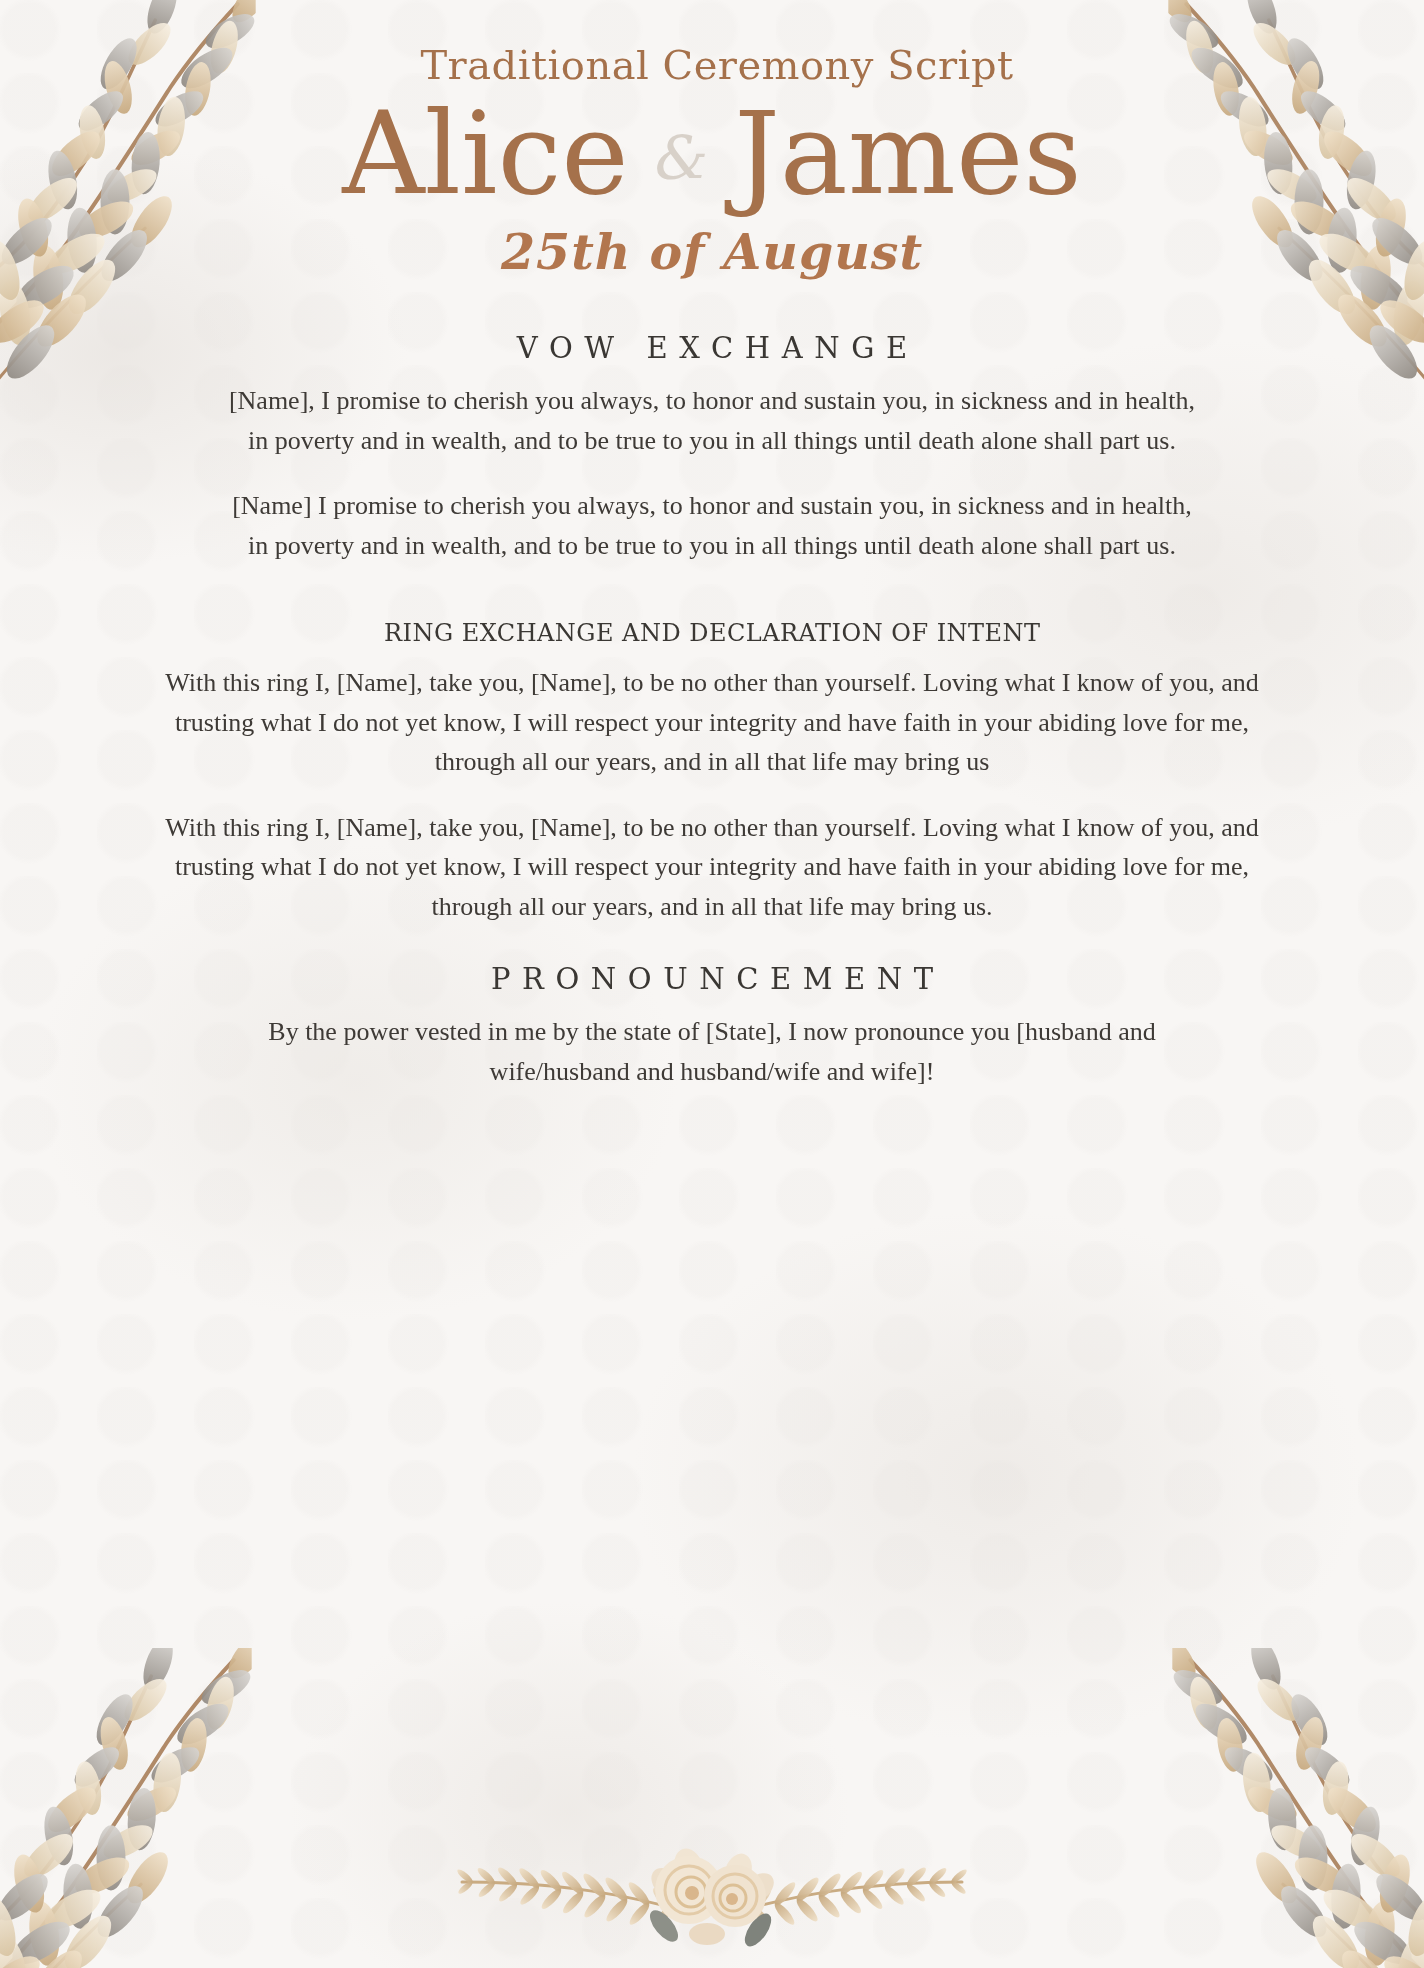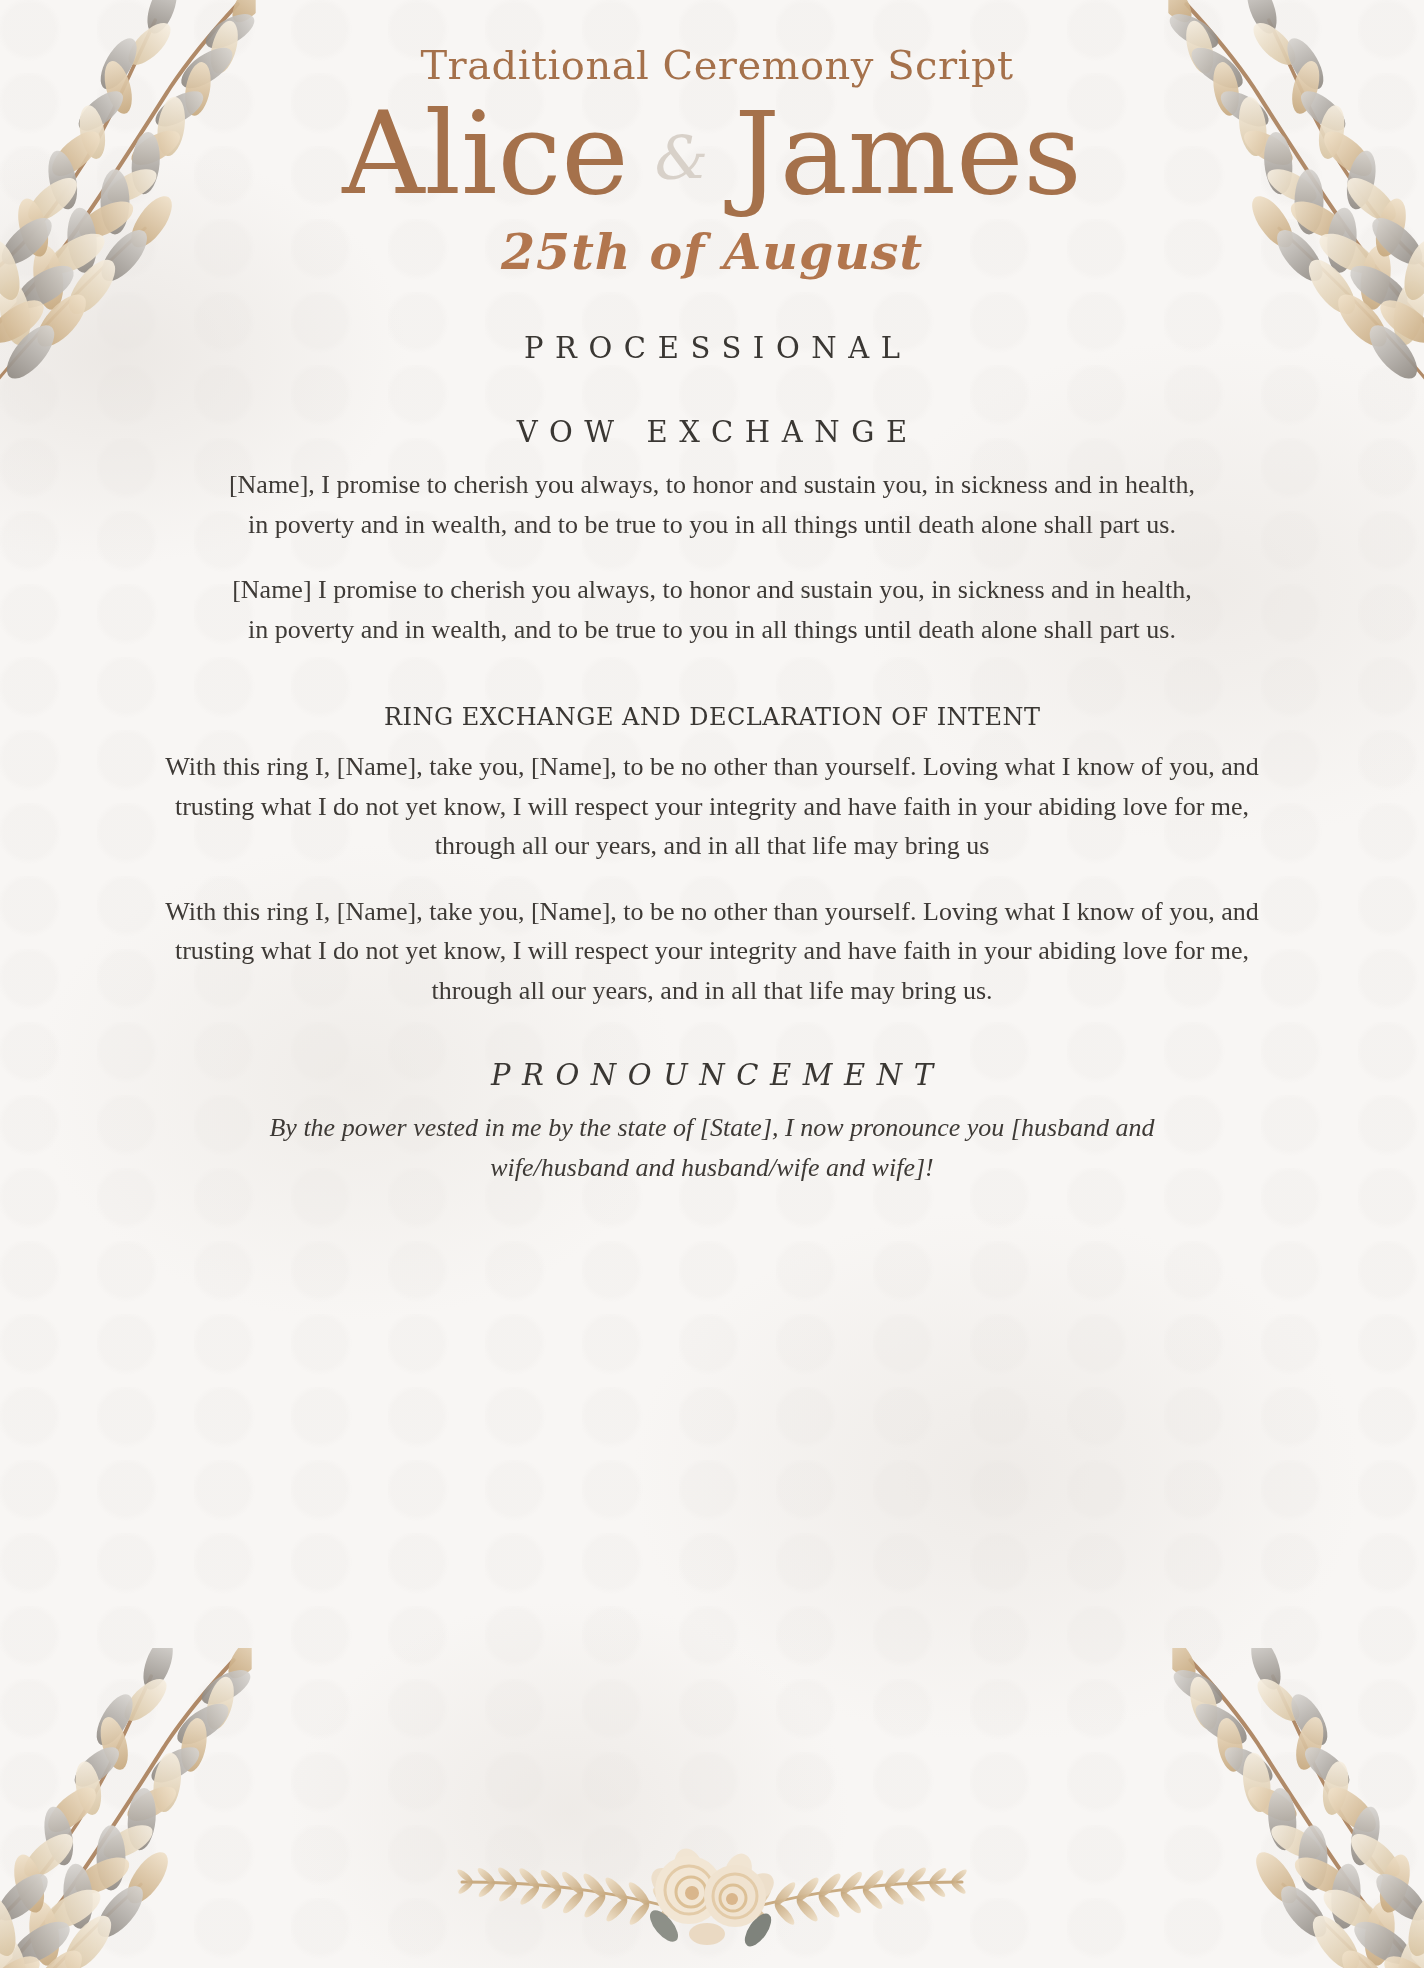--- a/index.html
+++ b/index.html
@@ -38,21 +38,21 @@
   }
   .section-heading.tight{letter-spacing:0.02em;text-indent:0.02em;font-size:24px;}
   .section p{
     margin:26px auto 0;font-size:26px;line-height:1.52;color:#3e3a36;
   }
   .section p.first{margin-top:16px;}
   .text-narrow p{max-width:980px;}
   .text-wide p{max-width:1120px;}
   .sec-vows{margin-top:46px;}
   .sec-ring{margin-top:54px;}
-  .sec-pron{margin-top:48px;font-style:italic;}
+  .sec-pron{margin-top:36px;}
 
   
   .branch{position:absolute;width:272px;height:392px;z-index:1;pointer-events:none;}
   .branch.tl{left:-16px;top:-8px;}
   .branch.tr{right:-16px;top:-8px;transform:scaleX(-1);}
   .branch.bl{left:-20px;bottom:-72px;}
   .branch.br{right:-20px;bottom:-72px;transform:scaleX(-1);}
   .center-flowers{position:absolute;left:402px;top:1818px;width:620px;height:150px;z-index:1;pointer-events:none;}
   svg{display:block;}
   .defs-holder{position:absolute;width:0;height:0;overflow:hidden;}
@@ -197,21 +197,20 @@
 
   <div class="eyebrow">Traditional Ceremony Script</div>
 
   <div class="names">
     <span>Alice</span><span class="amp">&amp;</span><span>James</span>
   </div>
 
   <div class="date-script">25th of August</div>
 
   <div class="section text-narrow">
-    <h2 class="section-heading">PROCESSIONAL</h2>
   </div>
 
   <div class="section text-narrow">
   </div>
 
   <div class="section text-narrow sec-vows">
     <h2 class="section-heading">VOW EXCHANGE</h2>
     <p class="first">[Name], I promise to cherish you always, to honor and sustain you, in sickness and in health, in poverty and in wealth, and to be true to you in all things until death alone shall part us.</p>
     <p>[Name] I promise to cherish you always, to honor and sustain you, in sickness and in health, in poverty and in wealth, and to be true to you in all things until death alone shall part us.</p>
   </div>

